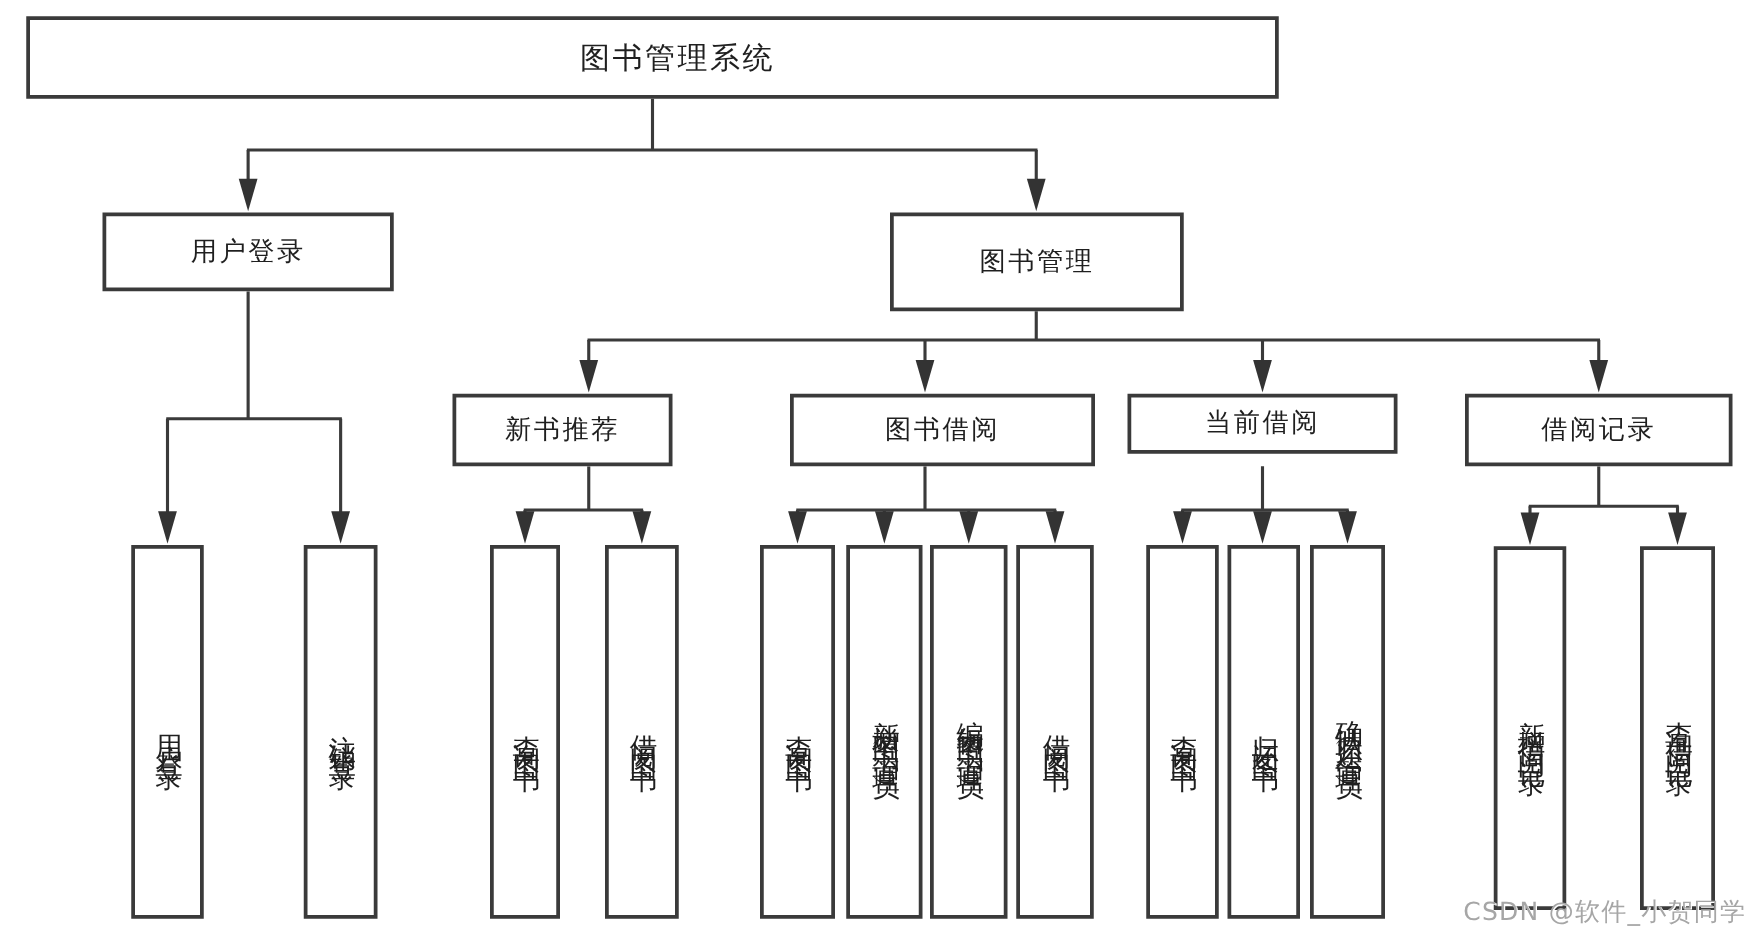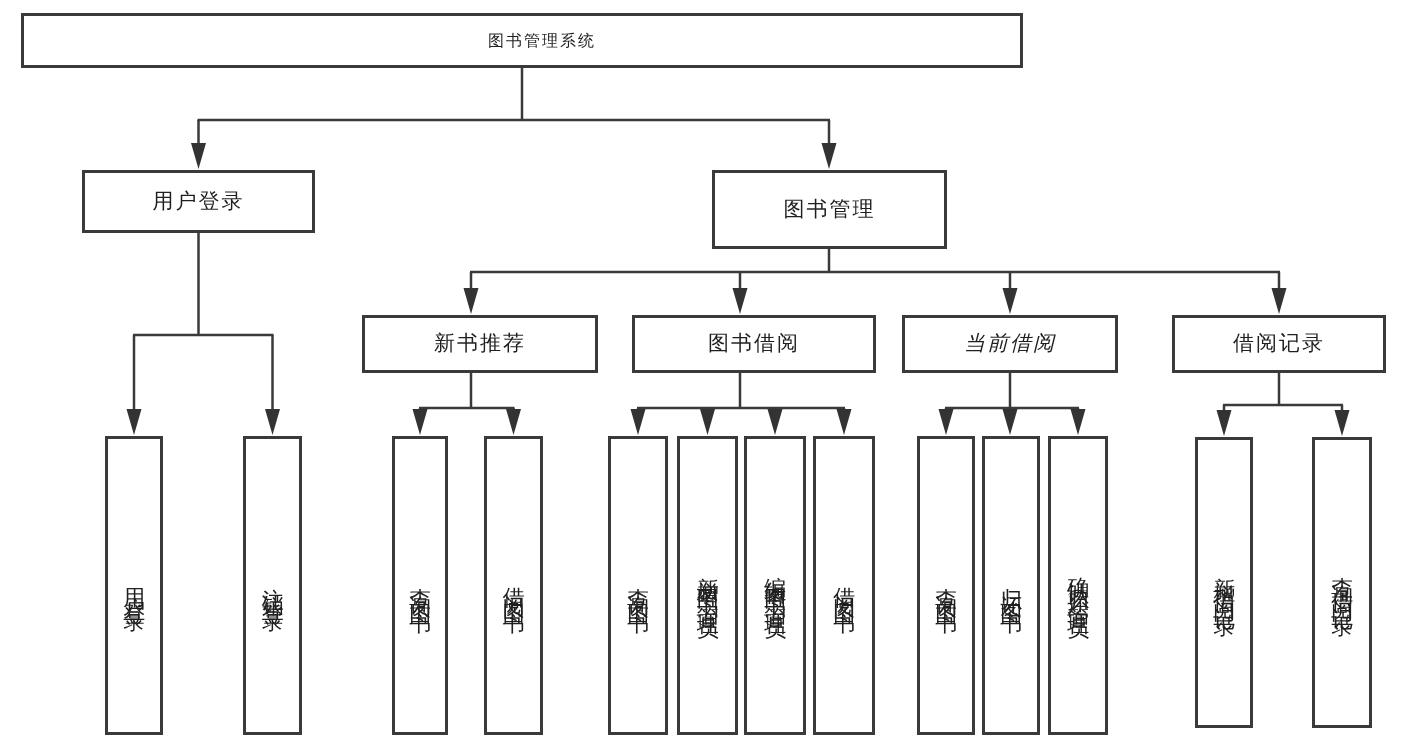--- a/index.html
+++ b/index.html
@@ -22,26 +22,26 @@
     text-align:center;
     line-height:1.2;
   }
   .vert{
     writing-mode:vertical-rl;
     text-orientation:mixed;
     font-size:22px;
     letter-spacing:8px;
   }
   
-  #n-root          {left:21px;  top:13px;  width:1002px; height:55px; font-size:16px;padding-left:40px;}
+  #n-root          {left:21px;  top:13px;  width:1002px; height:66px; font-size:24px;padding-left:40px;}
   #n-user-login    {left:82px;  top:170px; width:233px;  height:63px;}
   #n-book-mgmt     {left:712px; top:170px; width:235px;  height:79px;}
-  #n-new-book-rec  {left:362px; top:315px; width:236px;  height:58px;}
+  #n-new-book-rec  {left:362px; top:315px; width:176px;  height:58px;}
   #n-book-borrow   {left:632px; top:315px; width:244px;  height:58px;}
-  #n-current-borrow{left:902px; top:315px; width:216px;  height:58px;font-style:italic;}
+  #n-current-borrow{left:902px; top:315px; width:216px;  height:48px;}
   #n-borrow-records{left:1172px;top:315px; width:214px;  height:58px;}
   
   #n-user-login-action {left:105px; top:436px; width:58px; height:299px;}
   #n-logout-action     {left:243px; top:436px; width:59px; height:299px;}
   #n-rec-query-book    {left:392px; top:436px; width:56px; height:299px;}
   #n-rec-borrow-book   {left:484px; top:436px; width:59px; height:299px;}
   #n-bb-query-book     {left:608px; top:436px; width:60px; height:299px;}
   #n-bb-add-book       {left:677px; top:436px; width:61px; height:299px; letter-spacing:6px;}
   #n-bb-edit-book      {left:744px; top:436px; width:62px; height:299px; letter-spacing:6px;}
   #n-bb-borrow-book    {left:813px; top:436px; width:62px; height:299px;}
@@ -151,13 +151,14 @@
   <div class="node vert" id="n-bb-edit-book">编辑图书（管理员）</div>
   <div class="node vert" id="n-bb-borrow-book">借阅图书</div>
 
   <div class="node vert" id="n-cb-query-book">查询图书</div>
   <div class="node vert" id="n-cb-return-book">归还图书</div>
   <div class="node vert" id="n-cb-confirm-return">确认归还（管理员）</div>
 
   <div class="node vert" id="n-br-add-record">新增借阅记录</div>
   <div class="node vert" id="n-br-query-record">查询借阅记录</div>
 
+  <div class="watermark">CSDN @软件_小贺同学</div>
 </div>
 
 </body></html>

